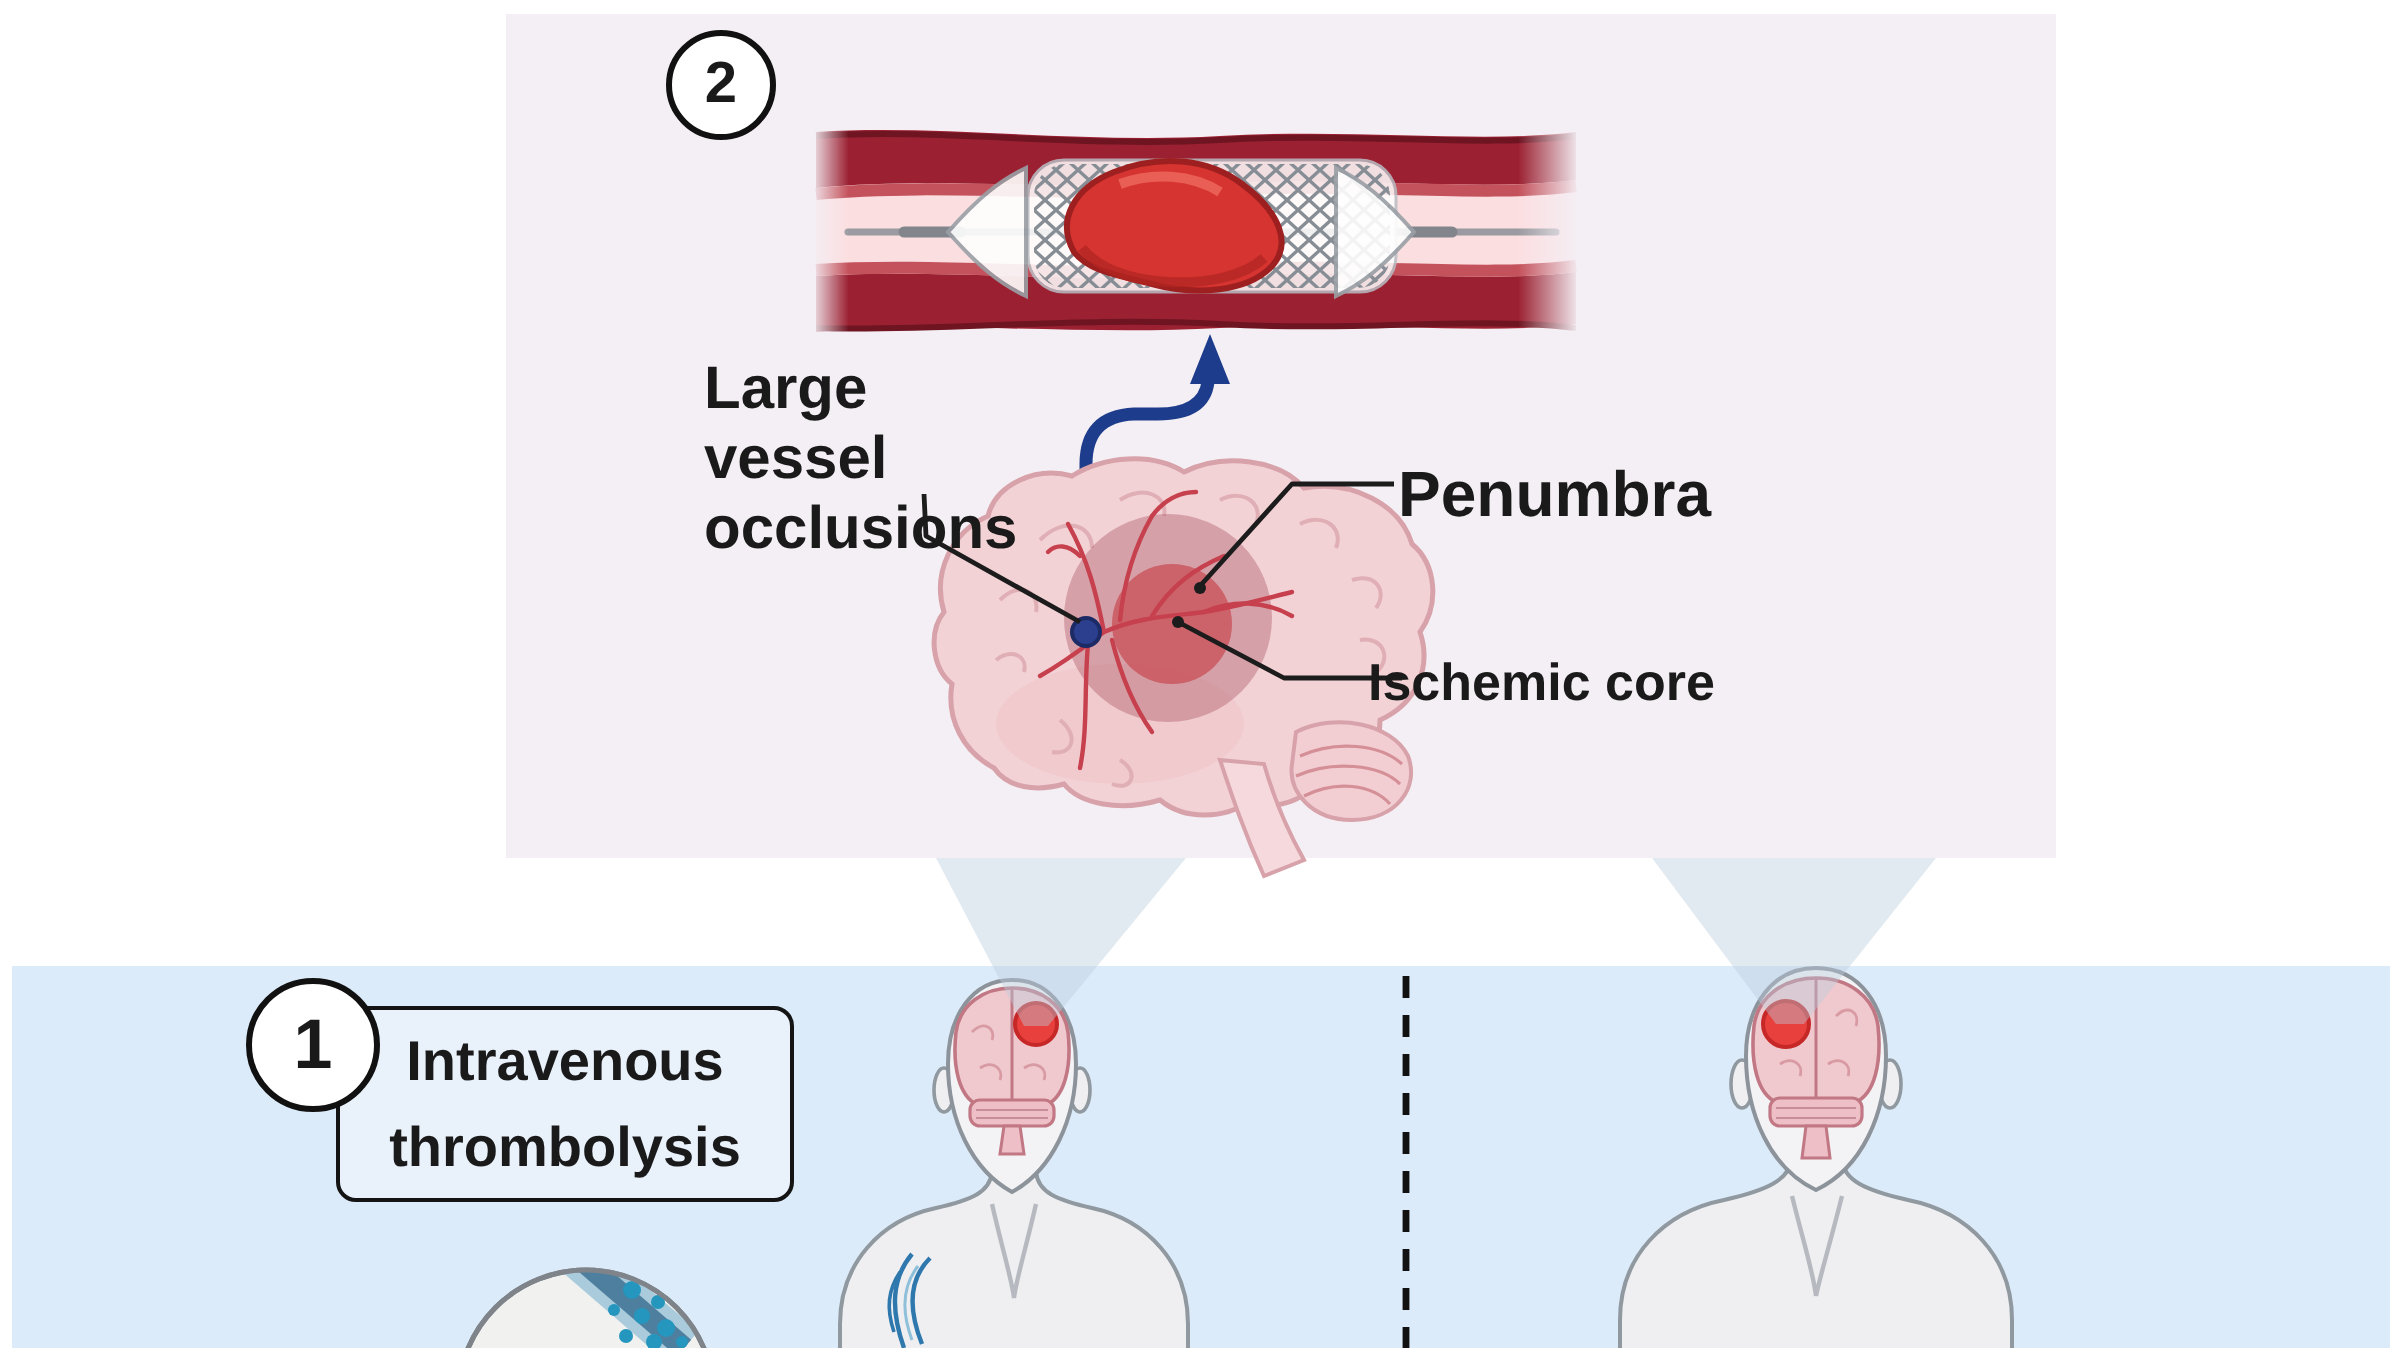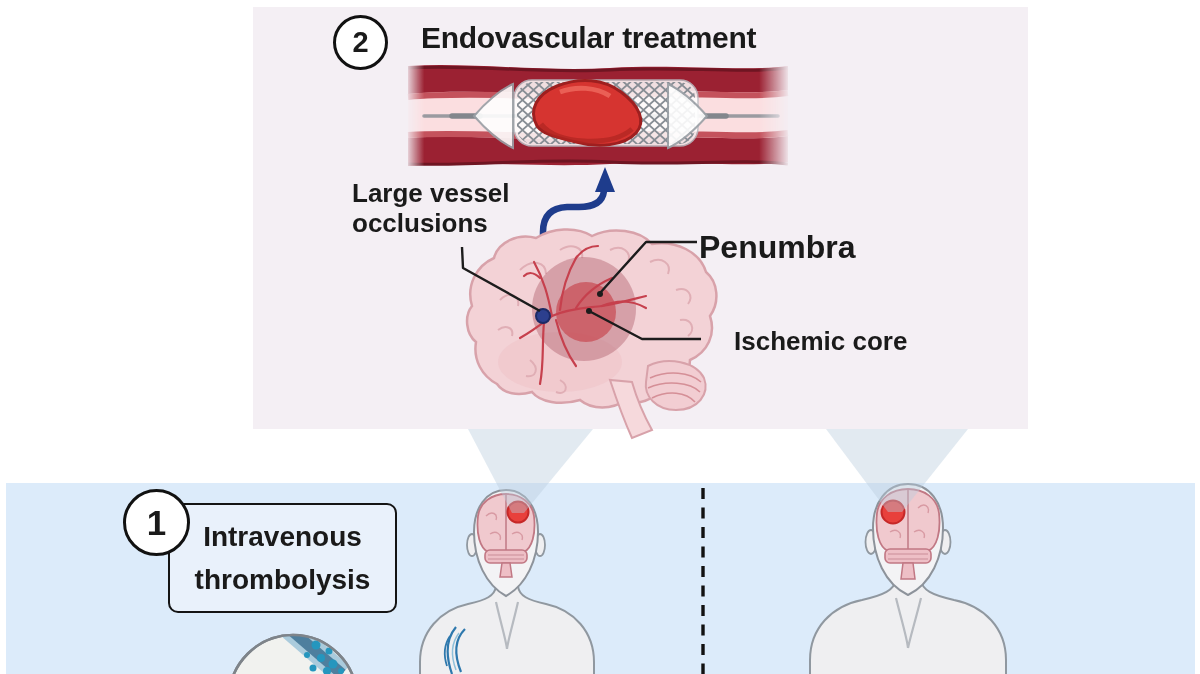--- a/index.html
+++ b/index.html
@@ -9,24 +9,24 @@
   #panel-pink{left:253px;top:7px;width:775px;height:422px;background:var(--panel-pink,#f4eff4);}
   #panel-blue{left:6px;top:483px;width:1189px;height:191px;background:var(--panel-blue,#dcebfa);}
   #gfx{position:absolute;left:0;top:0;width:1200px;height:674px;}
   .badge{position:absolute;background:#ffffff;border:3px solid #111;border-radius:50%;
          display:flex;align-items:center;justify-content:center;font-weight:bold;z-index:5;}
   #badge-2{left:333px;top:15px;width:49px;height:49px;font-size:29px;}
   #badge-1{left:123px;top:489px;width:61px;height:61px;font-size:35px;border-width:3.5px;}
   #title-endovascular{position:absolute;left:421px;top:21px;font-size:30px;font-weight:bold;
          letter-spacing:-0.3px;white-space:nowrap;z-index:4;}
   .lbl{position:absolute;font-weight:bold;line-height:1.16;z-index:4;}
-  #label-occlusions{left:352px;top:178px;width:180px;font-size:26px;}
+  #label-occlusions{left:352px;top:178px;width:180px;font-size:30px;}
   #label-penumbra{left:699px;top:229px;font-size:32px;white-space:nowrap;}
-  #label-core{left:734px;top:326px;font-size:26px;white-space:nowrap;text-align:right;}
-  #box-thrombolysis{position:absolute;left:168px;top:503px;width:229px;height:110px;
+  #label-core{left:684px;top:326px;font-size:26px;white-space:nowrap;text-align:right;}
+  #box-thrombolysis{position:absolute;left:168px;top:503px;width:229px;height:98px;
          background:var(--box-fill,#e9f1fb);border:2.5px solid #141414;border-radius:10px;
          display:flex;align-items:center;justify-content:center;text-align:center;
          font-weight:bold;font-size:28px;line-height:1.55;z-index:4;padding:0 8px;box-sizing:border-box;}
   
   .c-band{fill:var(--vessel-dark-red,#9b2132);}
   .c-clot{fill:var(--clot-red,#d63430);}
   .c-arrow{stroke:var(--arrow-blue,#1e3c8c);}
   .c-arrowhead{fill:var(--arrow-blue,#1e3c8c);}
   .c-brain{fill:var(--brain-pink,#f3d2d6);}
   .c-core{fill:var(--core-red,#c63e46);}
@@ -196,21 +196,20 @@
             <circle cx="337" cy="645" r="3.5"></circle>
         </g>
       </g>
       <circle cx="293" cy="699" r="64" fill="none" stroke="#7e848a" stroke-width="2.5"></circle>
     </g>
   </svg>
 
   <div class="badge" id="badge-2">
     <span>2</span>
   </div>
-  <div id="title-endovascular">Endovascular treatment</div>
   <div class="lbl" id="label-occlusions">Large vessel occlusions</div>
   <div class="lbl" id="label-penumbra">Penumbra</div>
   <div class="lbl" id="label-core">Ischemic core</div>
 
   <div id="box-thrombolysis">
     <span>Intravenous thrombolysis</span>
   </div>
   <div class="badge" id="badge-1">
     <span>1</span>
   </div>

